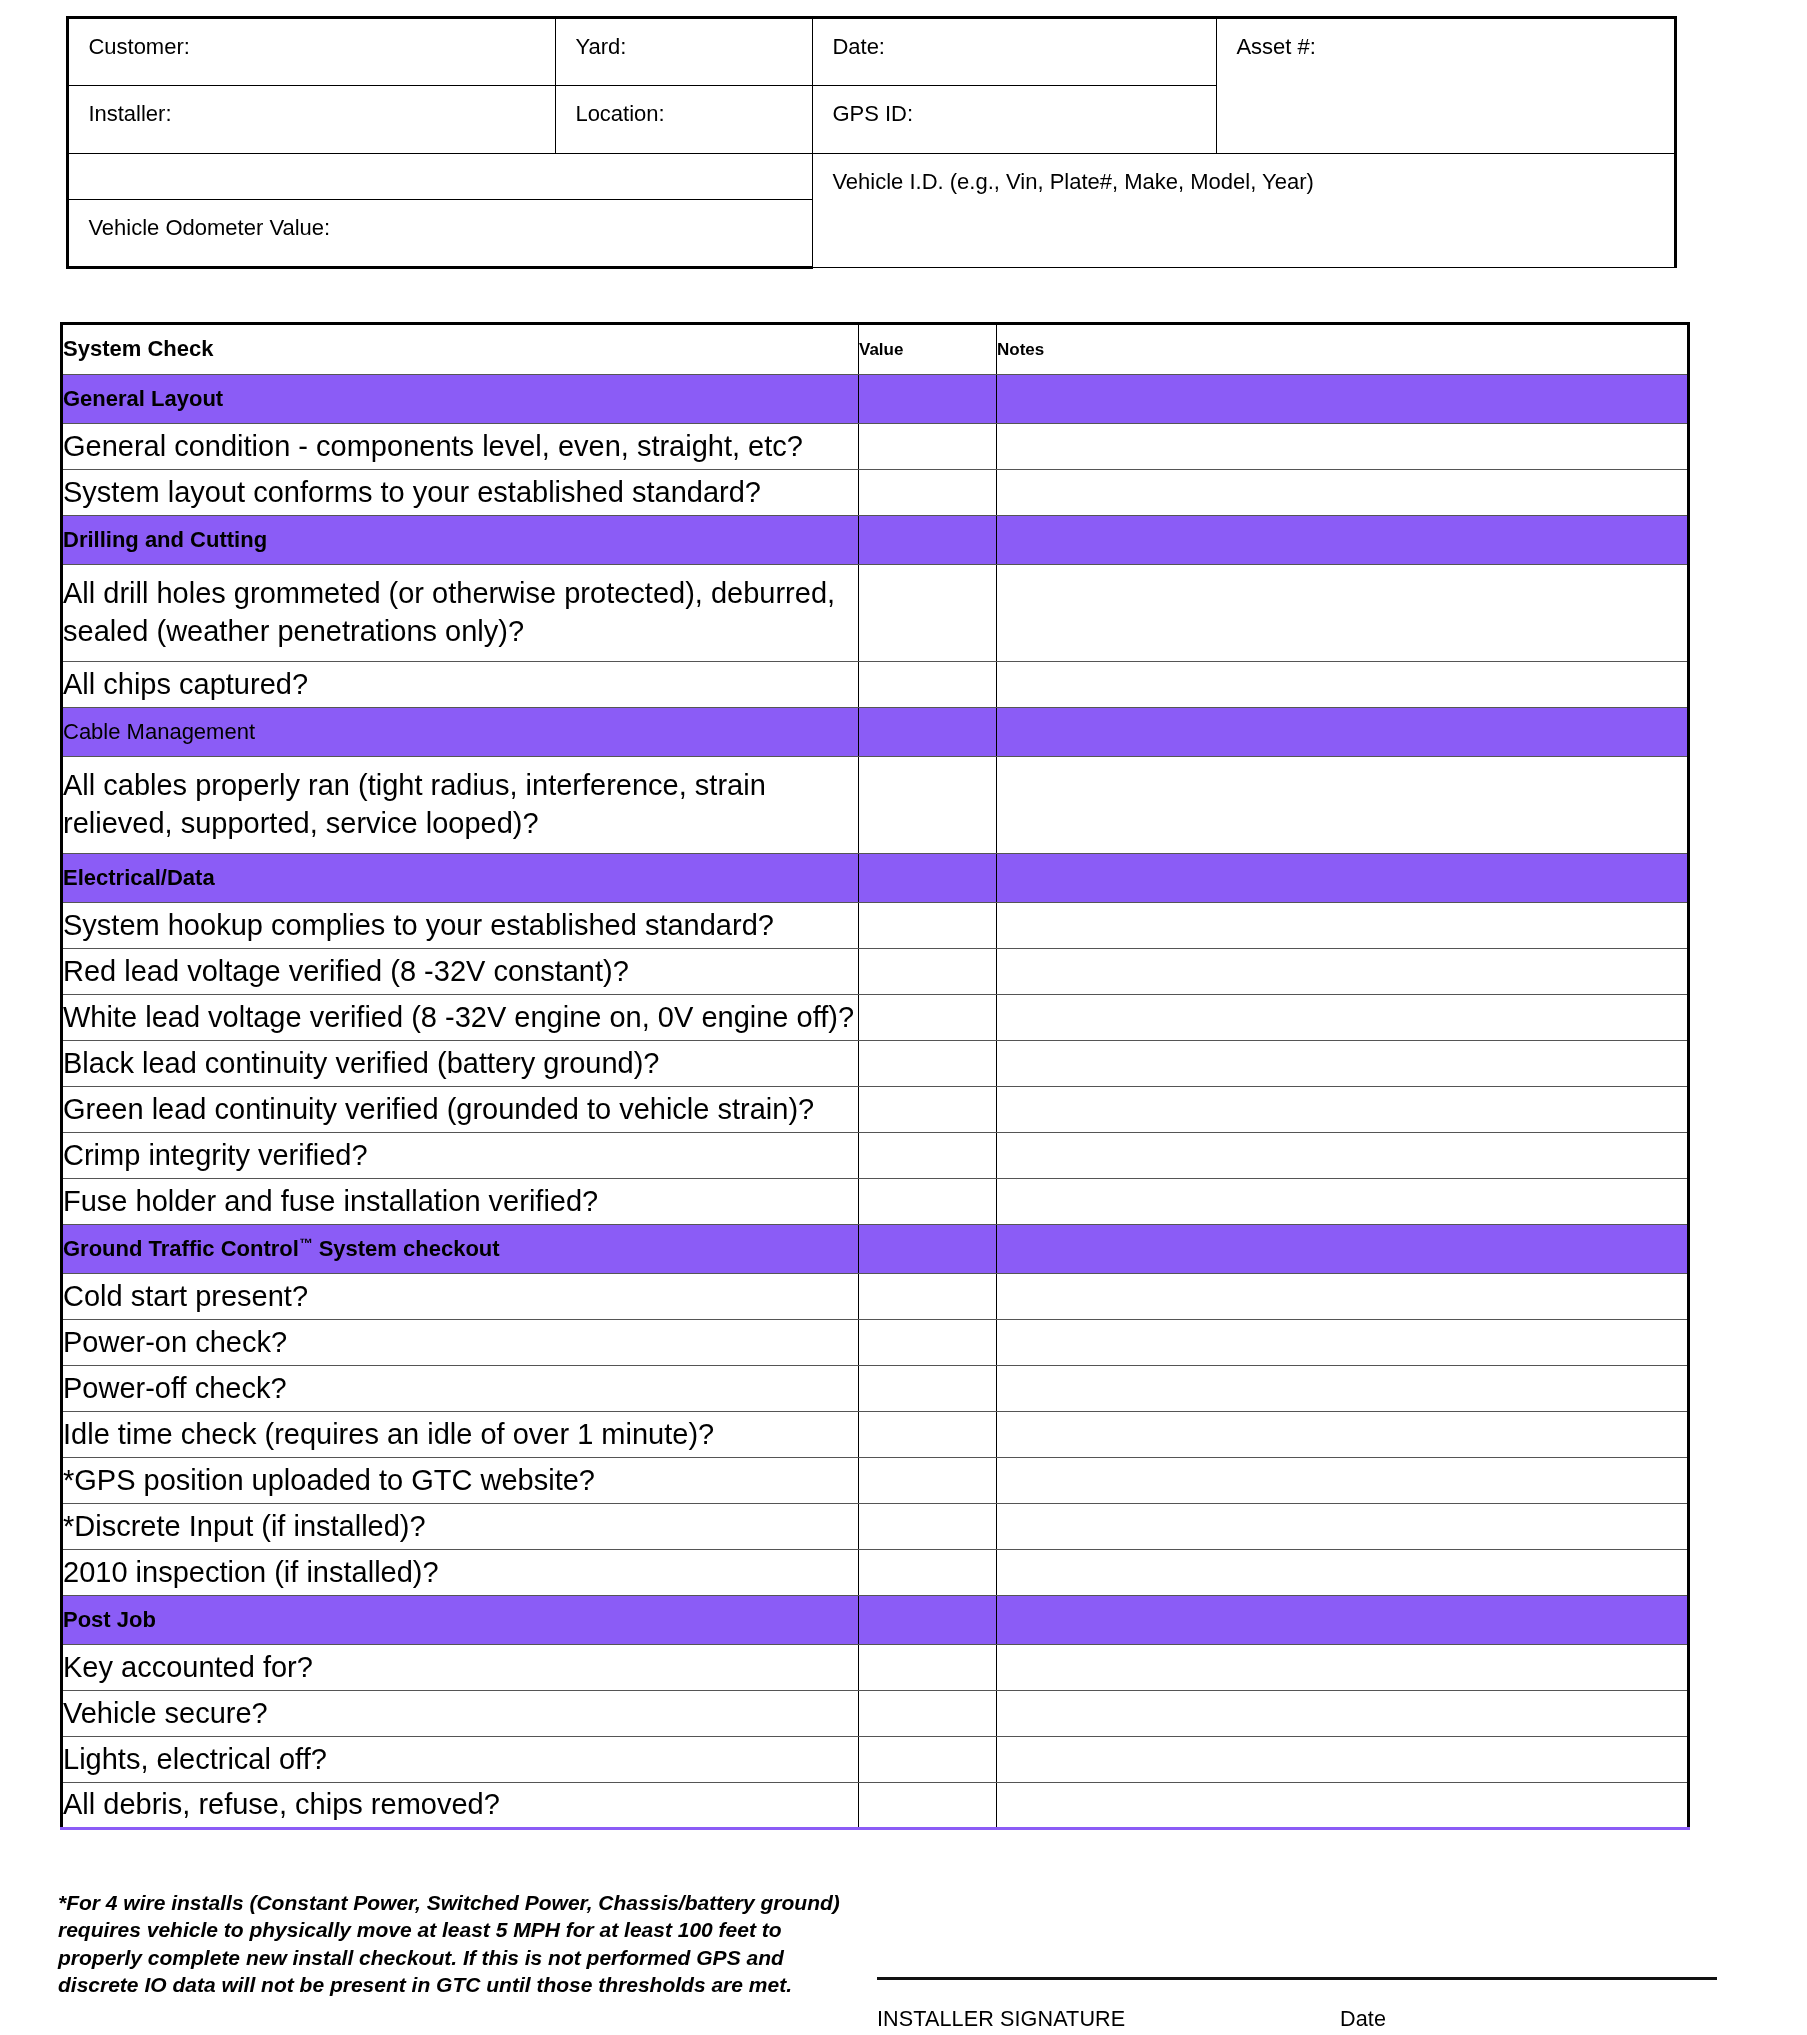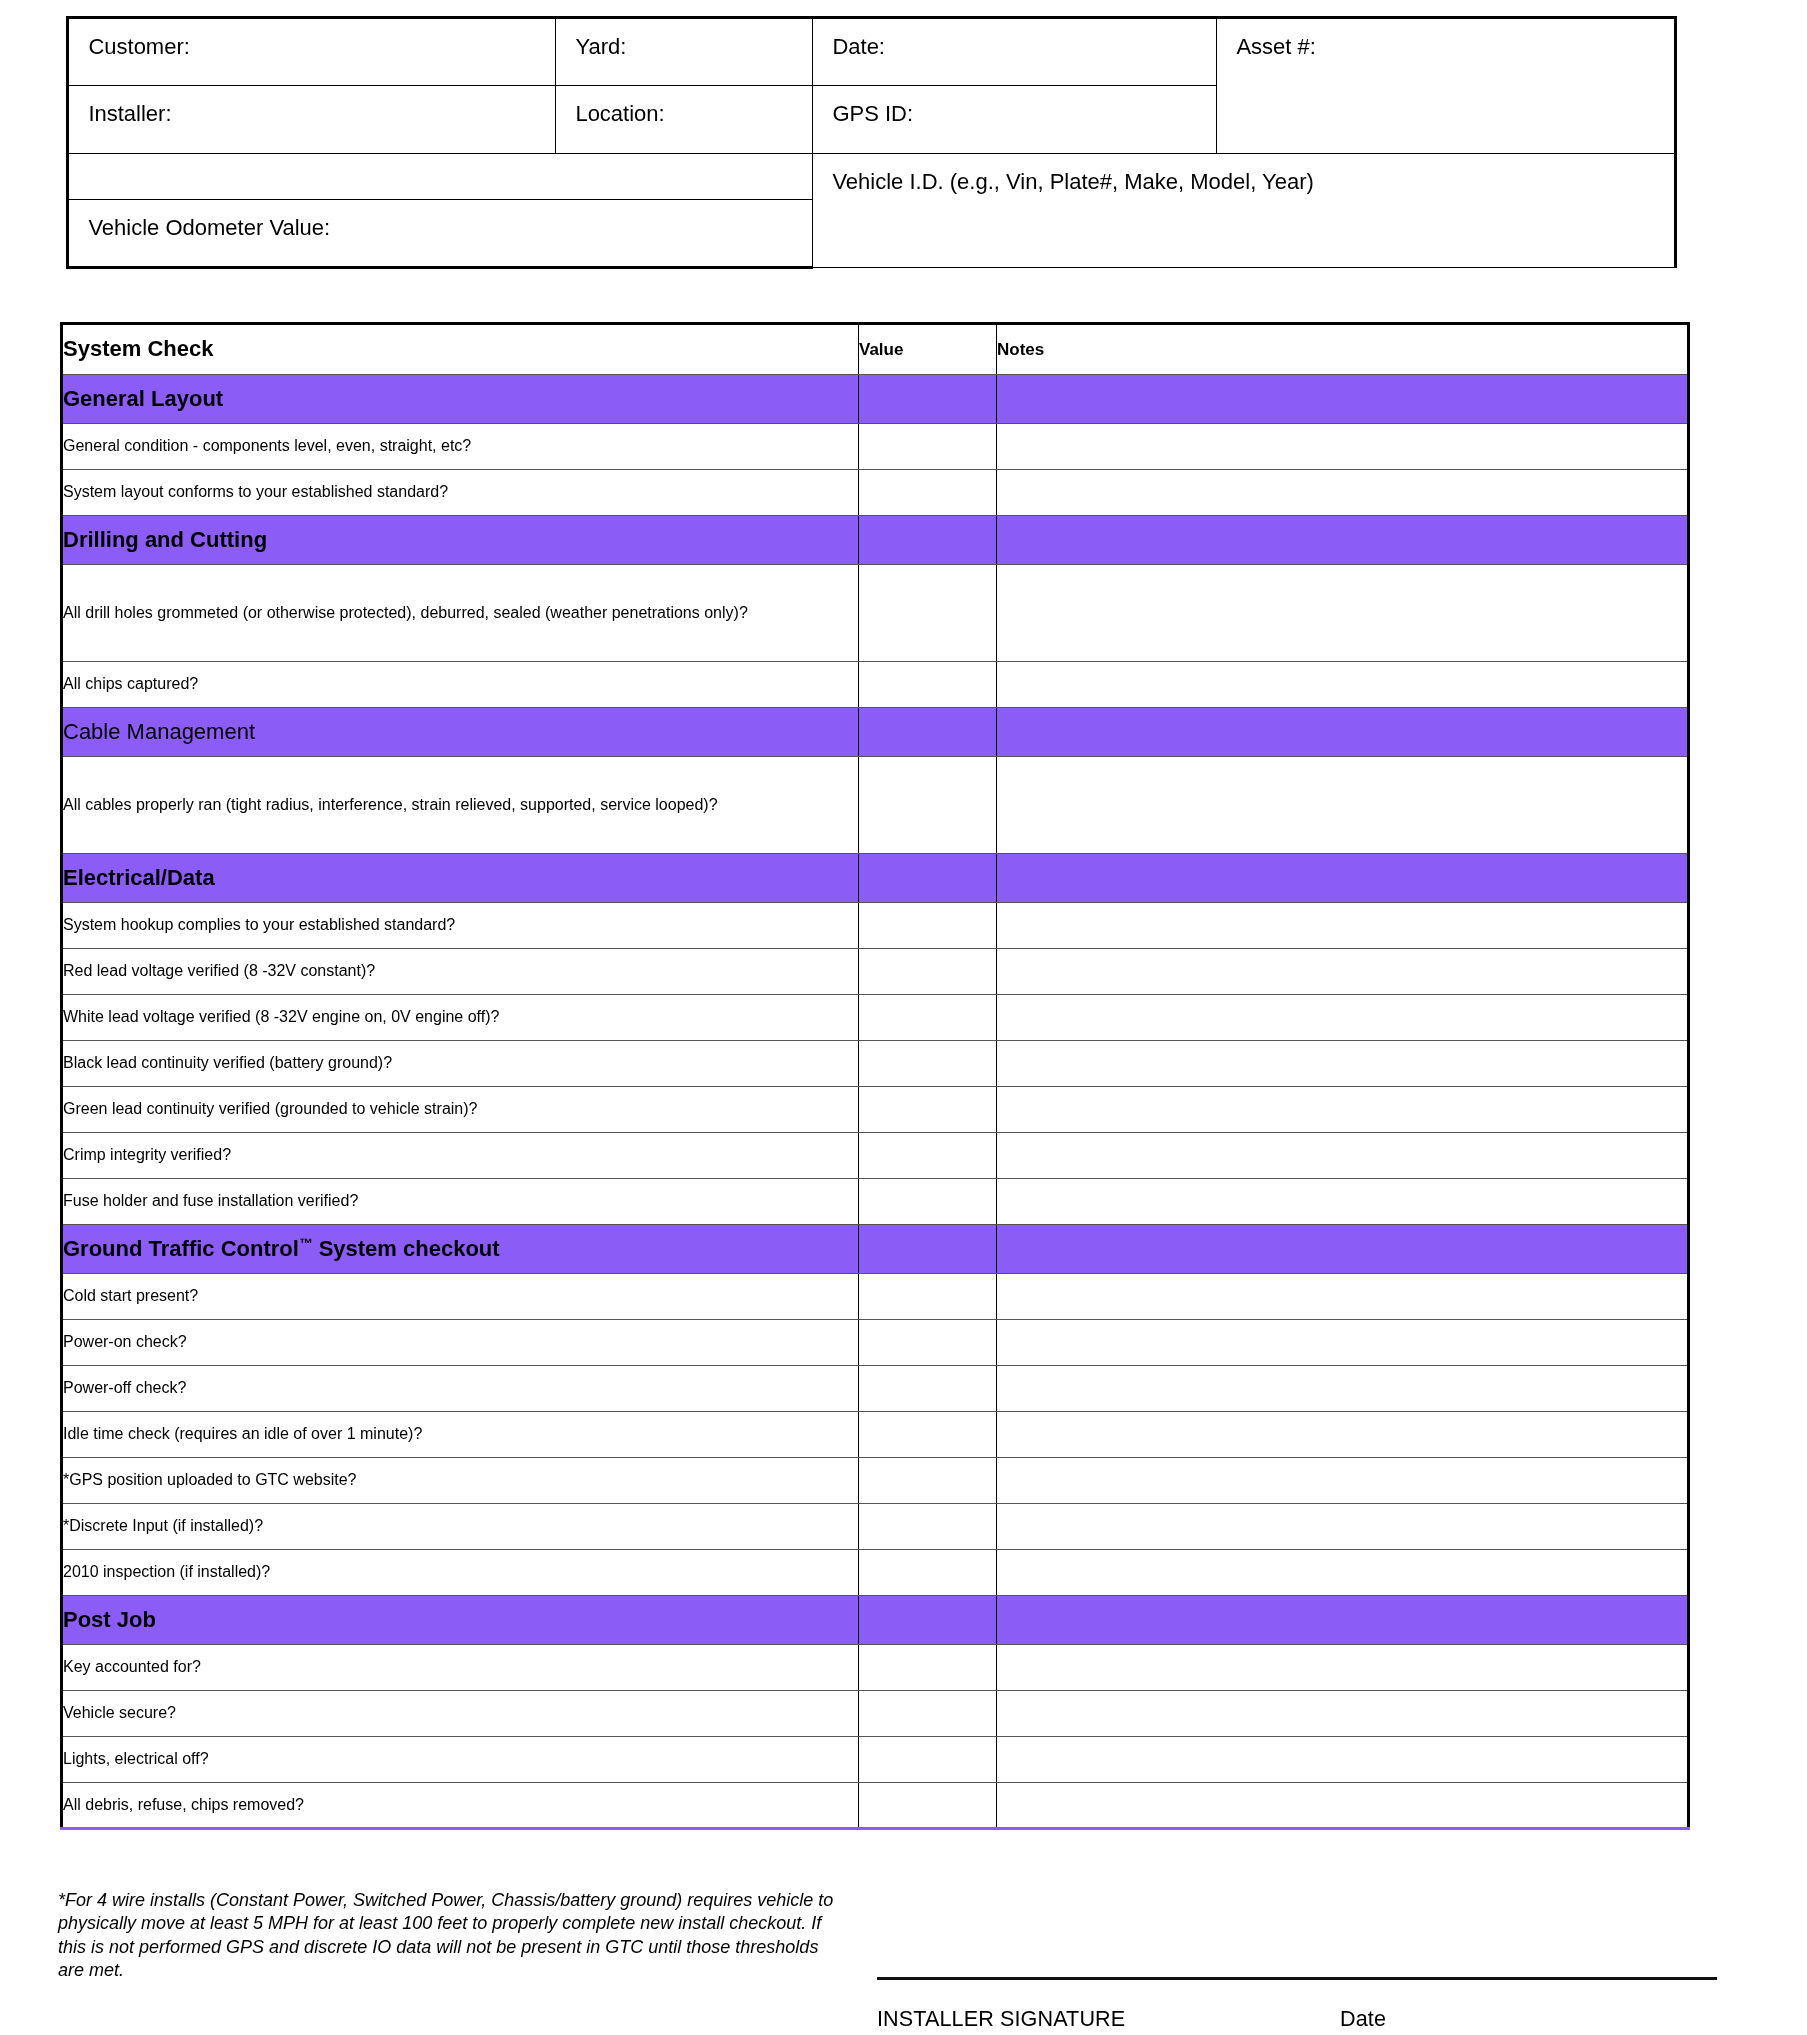--- a/index.html
+++ b/index.html
@@ -64,21 +64,21 @@
   }
   .check-table tr:last-child td {
     border-bottom: 3px solid #8b5cf6;
   }
   .check-table td.col-a { border-left: 3px solid #000; }
   .check-table td.col-c { border-right: 3px solid #000; }
   .check-table td.col-a, .check-table td.col-b { border-right-color: #000; }
 
   .cell-label {
     padding: 6px 7.4px 6px 43px;
-    font-size: 16px;
+    font-size: 29px;
     line-height: 1.3;
     margin-top: 23px;
   }
   .cell-head {
     padding: 10.4px 7.4px 10.4px 43px;
     font-size: 22px;
     font-weight: bold;
     line-height: 1.3;
   }
   .cell-head-col {
@@ -93,24 +93,24 @@
   .row-title  { height: 49px; }
 
   .sup-tm { font-size: 0.62em; vertical-align: super; }
 
   
   .footnote {
     position: absolute;
     left: 58px;
     top: 1889px;
     width: 789px;
-    font-size: 18px;
+    font-size: 21px;
     line-height: 1.30;
     font-style: italic;
-    font-weight: 400;
+    font-weight: 700;
   }
   .sig-line {
     position: absolute;
     left: 877px;
     top: 1977px;
     width: 840px;
     height: 0;
     border-top: 3px solid #111;
   }
   .sig-label {

